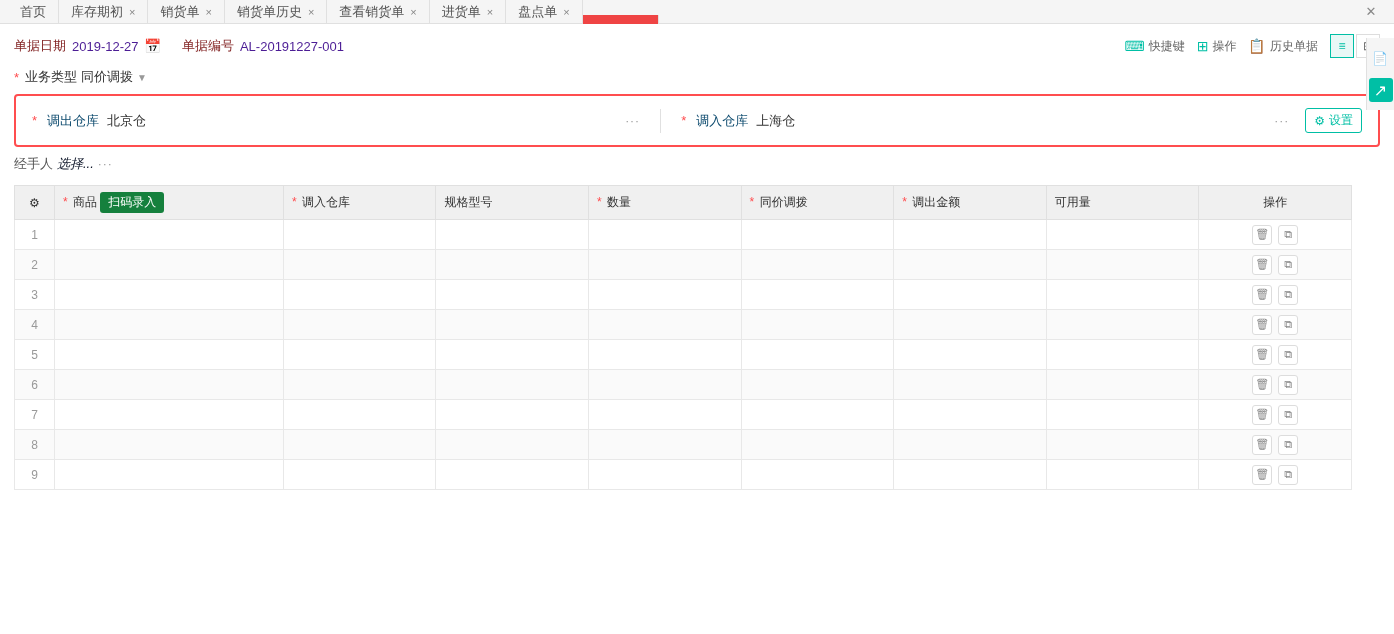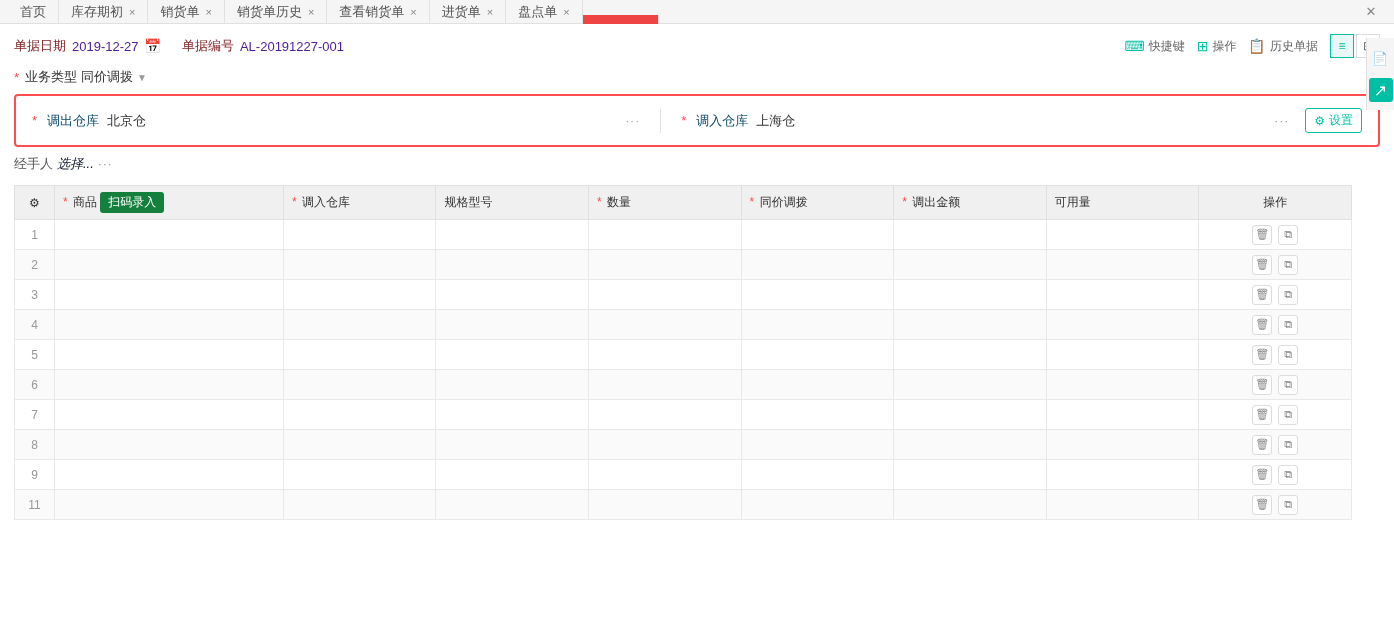--- a/index.html
+++ b/index.html
@@ -509,36 +509,20 @@
                 <td></td>
                 <td></td>
                 <td></td>
                 <td style="text-align: center;">
                   <div class="action-icons" style="justify-content: center;">
                     <div class="action-icon">🗑</div>
                     <div class="action-icon">⧉</div>
                   </div>
                 </td>
               </tr>
-              <tr class="">
-                <td class="row-num">11</td>
-                <td></td>
-                <td></td>
-                <td></td>
-                <td></td>
-                <td></td>
-                <td></td>
-                <td></td>
-                <td style="text-align: center;">
-                  <div class="action-icons" style="justify-content: center;">
-                    <div class="action-icon">🗑</div>
-                    <div class="action-icon">⧉</div>
-                  </div>
-                </td>
-              </tr>
             </tbody>
         </table>
       </div>
 
     </div>
   </div>
 
   <div class="right-sidebar">
     <div class="sidebar-icon">📄</div>
     <div class="sidebar-icon active" style="background:#00bfa5; color:#fff; font-size:16px; border-radius:3px;">↗</div>

